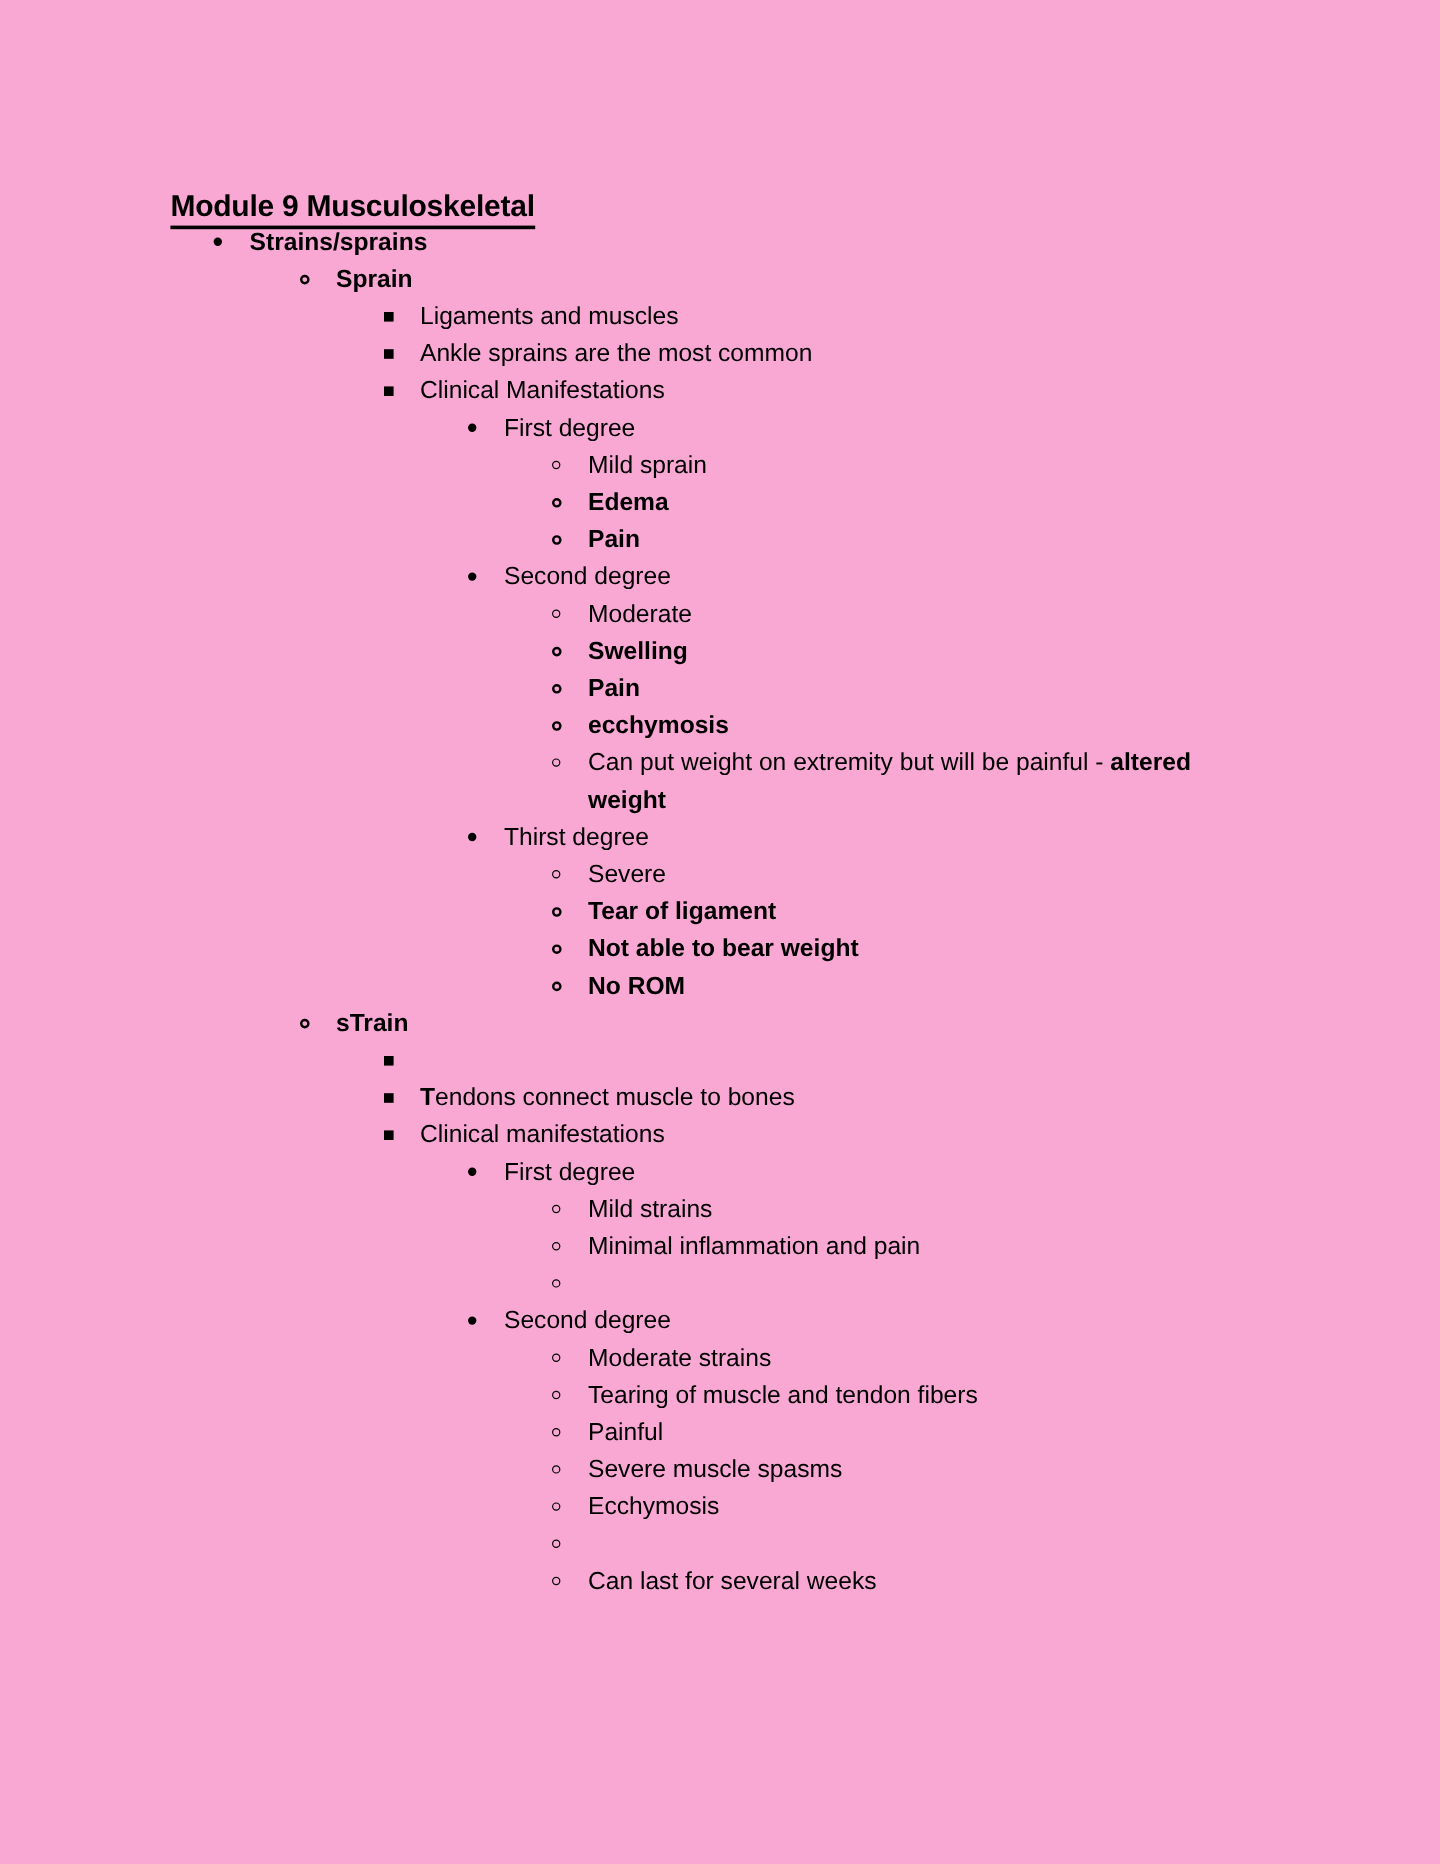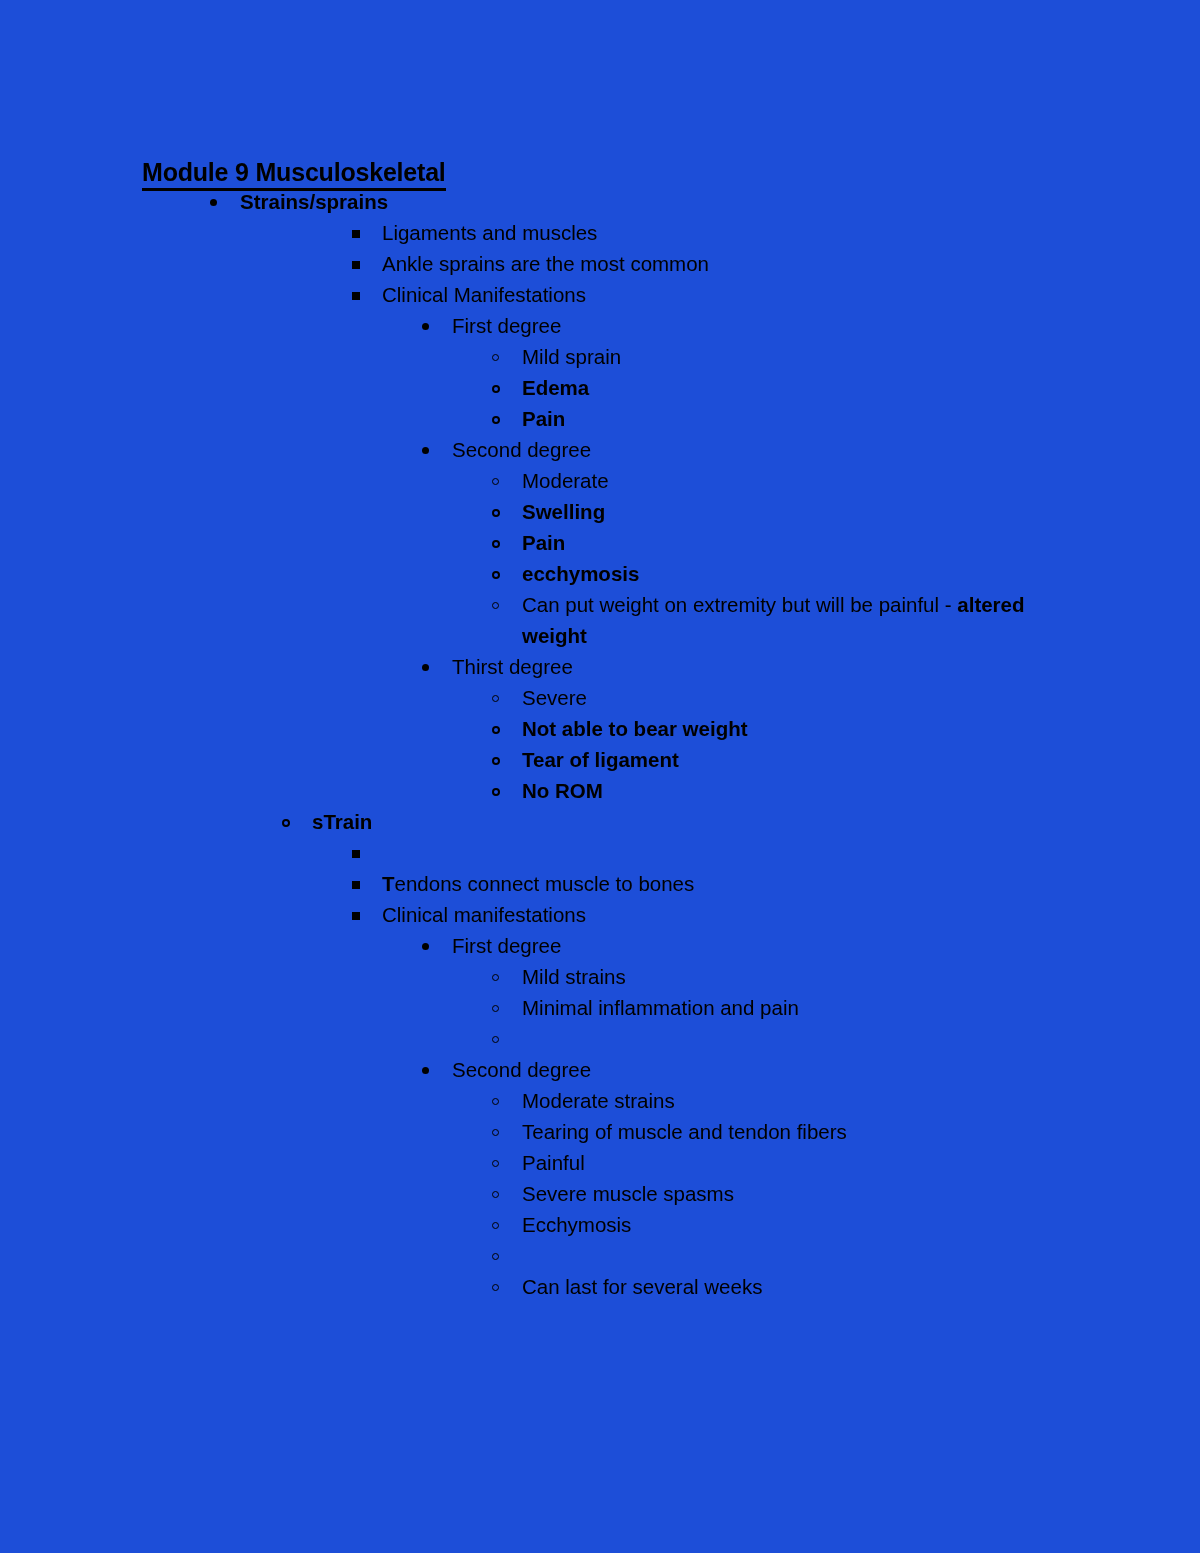--- a/index.html
+++ b/index.html
@@ -12,21 +12,21 @@
     width: 1200px;
     height: 1553px;
     font-family: "Liberation Sans", sans-serif;
     color: #000000;
     -webkit-font-smoothing: antialiased;
   }
   .page {
     position: relative;
     width: 1200px;
     height: 1553px;
-    background: #1d4ed8;
+    background: #f9a8d4;
     overflow: hidden;
     text-decoration: underline;
   }
   .doc-body {
     position: absolute;
     left: 0;
     top: 0;
     width: 1200px;
   }
 
@@ -46,21 +46,20 @@
     border-bottom: 3px solid #000;
     padding-bottom: 1px;
   }
 
   
   .outline {
     position: absolute;
     left: 0;
     top: 186px;
     width: 1024px;
-    margin-left: 32px;
   }
   .row {
     position: relative;
     min-height: 31px;
     line-height: 31px;
     font-size: 20.5px;
     white-space: nowrap;
   }
   .row .marker {
     position: absolute;
@@ -137,20 +136,24 @@
 <div class="page">
   <div class="doc-body">
 
     <h1 class="doc-title"><span class="title-text">Module 9 Musculoskeletal</span></h1>
 
     <div class="outline" id="outline-root">
         <div class="row lvl1">
           <span class="marker"><span class="disc-shape"></span></span>
           <span class="label b">Strains/sprains</span>
         </div>
+        <div class="row lvl2">
+          <span class="marker"><span class="circle-shape bold-marker"></span></span>
+          <span class="label b">Sprain</span>
+        </div>
         <div class="row lvl3">
           <span class="marker"><span class="square-shape"></span></span>
           <span class="label">Ligaments and muscles</span>
         </div>
         <div class="row lvl3">
           <span class="marker"><span class="square-shape"></span></span>
           <span class="label">Ankle sprains are the most common</span>
         </div>
         <div class="row lvl3">
           <span class="marker"><span class="square-shape"></span></span>
@@ -199,25 +202,25 @@
         <div class="row lvl4">
           <span class="marker"><span class="disc-shape"></span></span>
           <span class="label">Thirst degree</span>
         </div>
         <div class="row lvl5">
           <span class="marker"><span class="circle-shape"></span></span>
           <span class="label">Severe</span>
         </div>
         <div class="row lvl5">
           <span class="marker"><span class="circle-shape bold-marker"></span></span>
+          <span class="label b">Tear of ligament</span>
+        </div>
+        <div class="row lvl5">
+          <span class="marker"><span class="circle-shape bold-marker"></span></span>
           <span class="label b">Not able to bear weight</span>
-        </div>
-        <div class="row lvl5">
-          <span class="marker"><span class="circle-shape bold-marker"></span></span>
-          <span class="label b">Tear of ligament</span>
         </div>
         <div class="row lvl5">
           <span class="marker"><span class="circle-shape bold-marker"></span></span>
           <span class="label b">No ROM</span>
         </div>
         <div class="row lvl2">
           <span class="marker"><span class="circle-shape bold-marker"></span></span>
           <span class="label b">sTrain</span>
         </div>
         <div class="row lvl3">

